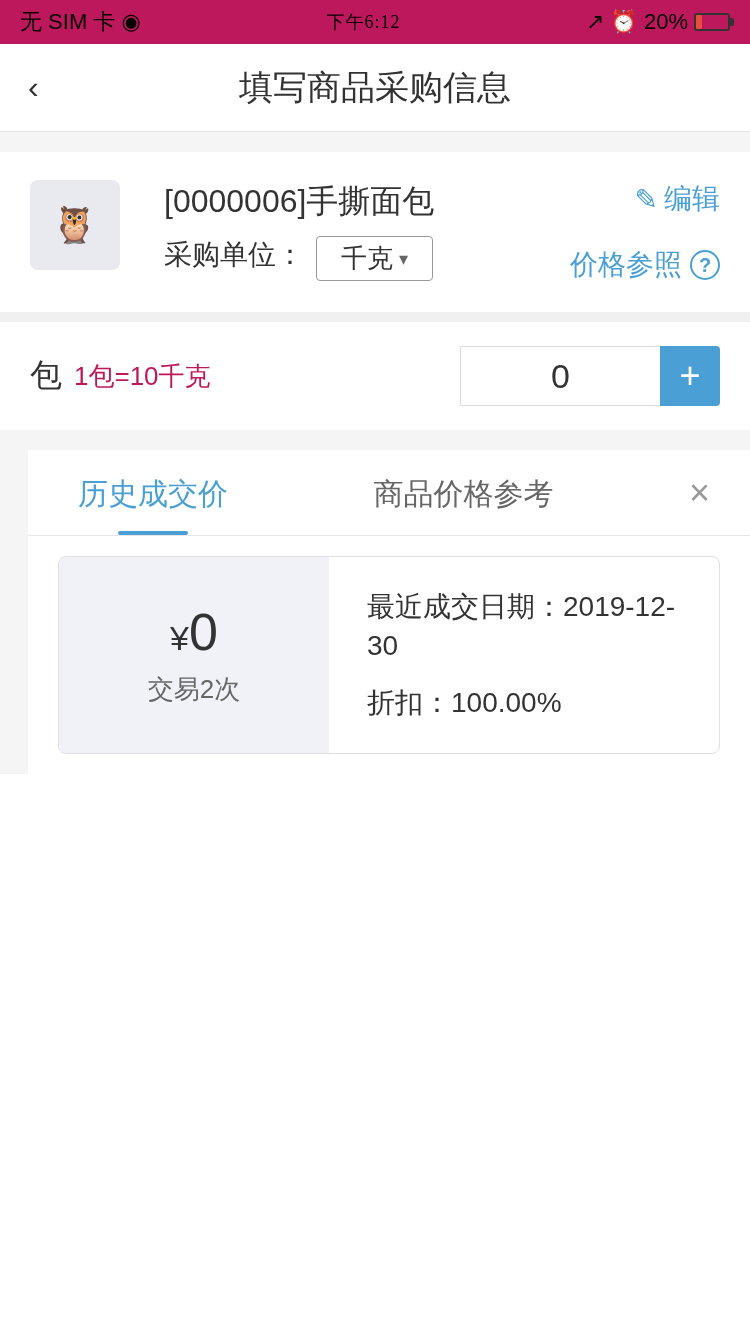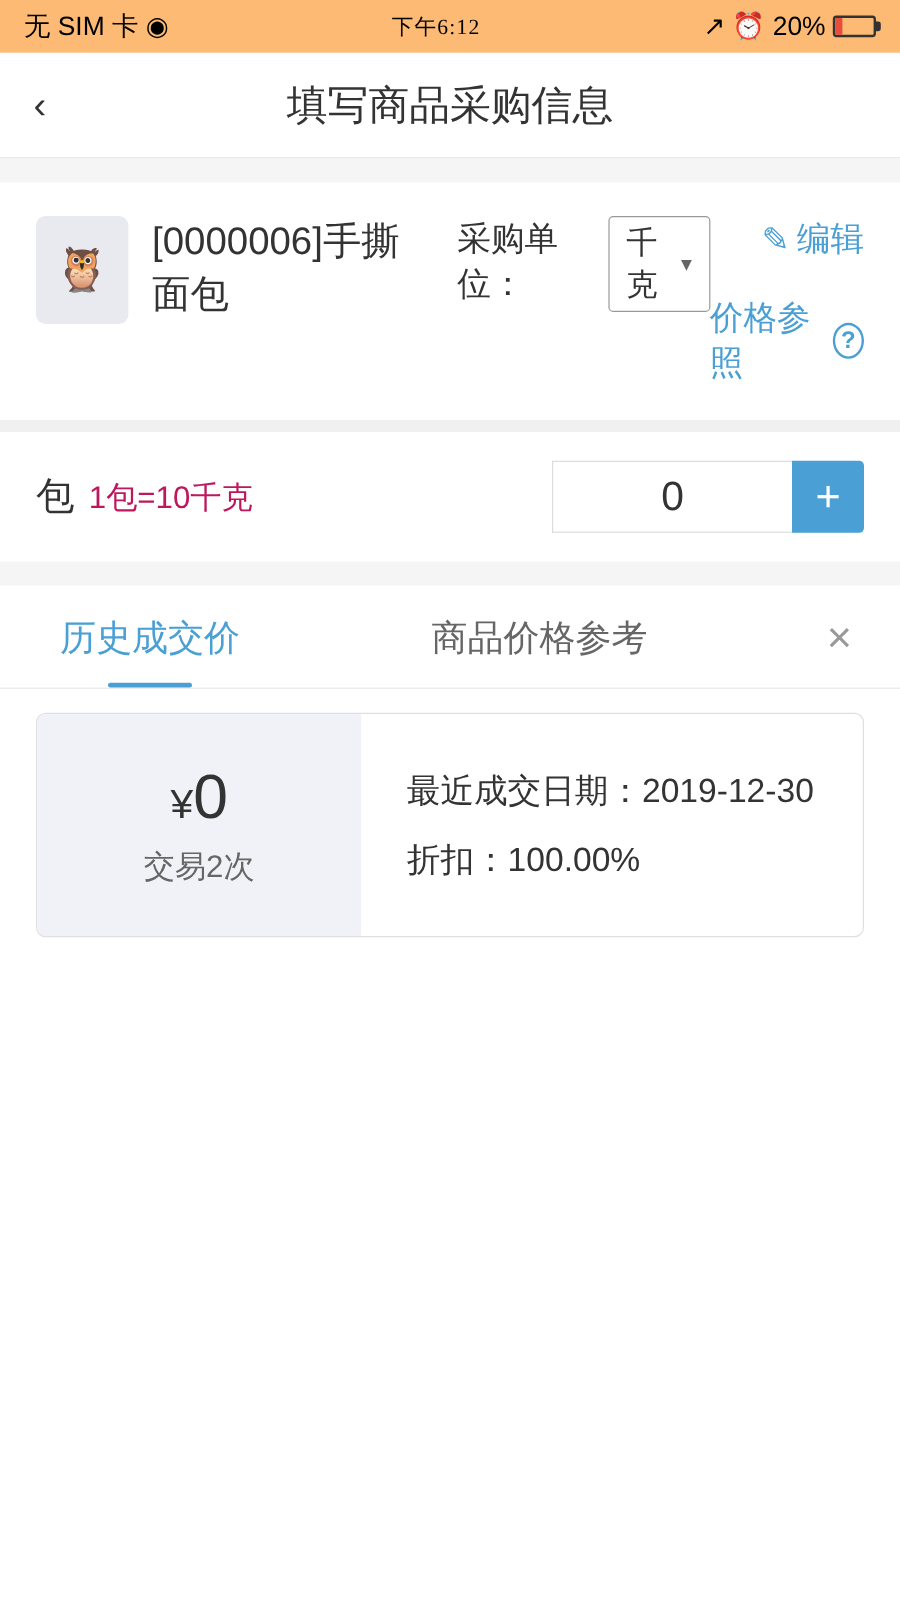--- a/index.html
+++ b/index.html
@@ -9,21 +9,21 @@
       min-height: 1334px;
       font-family: -apple-system, "PingFang SC", "Helvetica Neue", sans-serif;
       background: #f5f5f5;
       overflow-x: hidden;
     }
 
     
     .status-bar {
       width: 750px;
       height: 44px;
-      background: #fdba74;
+      background: #be185d;
       display: flex;
       align-items: center;
       justify-content: space-between;
       padding: 0 20px;
       font-size: 24px;
       font-weight: 500;
     }
     .status-left {
       display: flex;
       align-items: center;
@@ -119,43 +119,44 @@
       display: flex;
       align-items: center;
       justify-content: center;
     }
     .owl-icon {
       font-size: 36px;
       color: #666;
     }
     .product-info {
       display: flex;
-      flex-direction: row;
-      gap: 26px;
+      flex-direction: column;
+      gap: 12px;
+      margin-left: 24px;
     }
     .product-name {
       font-size: 32px;
       color: #333;
       font-weight: 400;
     }
     .product-unit-row {
       display: flex;
       align-items: flex-start;
       gap: 12px;
     }
     .unit-label {
       font-size: 28px;
       color: #333;
     }
     .unit-dropdown {
       display: flex;
       align-items: center;
       border: 1px solid #999;
       border-radius: 4px;
-      padding: 4px 14px;
+      padding: 4px 24px;
       gap: 6px;
       cursor: pointer;
     }
     .unit-text {
       font-size: 26px;
       color: #333;
     }
     .dropdown-arrow {
       font-size: 18px;
       color: #666;
@@ -245,20 +246,21 @@
       align-items: center;
       justify-content: center;
       cursor: pointer;
       border-radius: 0 4px 4px 0;
     }
 
     
     .tabs-section {
       background: #fff;
       margin-top: 20px;
+      margin-left: 28px;
     }
     .tabs-header {
       display: flex;
       align-items: center;
       justify-content: space-between;
       border-bottom: 1px solid #e8e8e8;
       padding: 0 30px;
     }
     .tab-item {
       padding: 24px 20px 20px;

